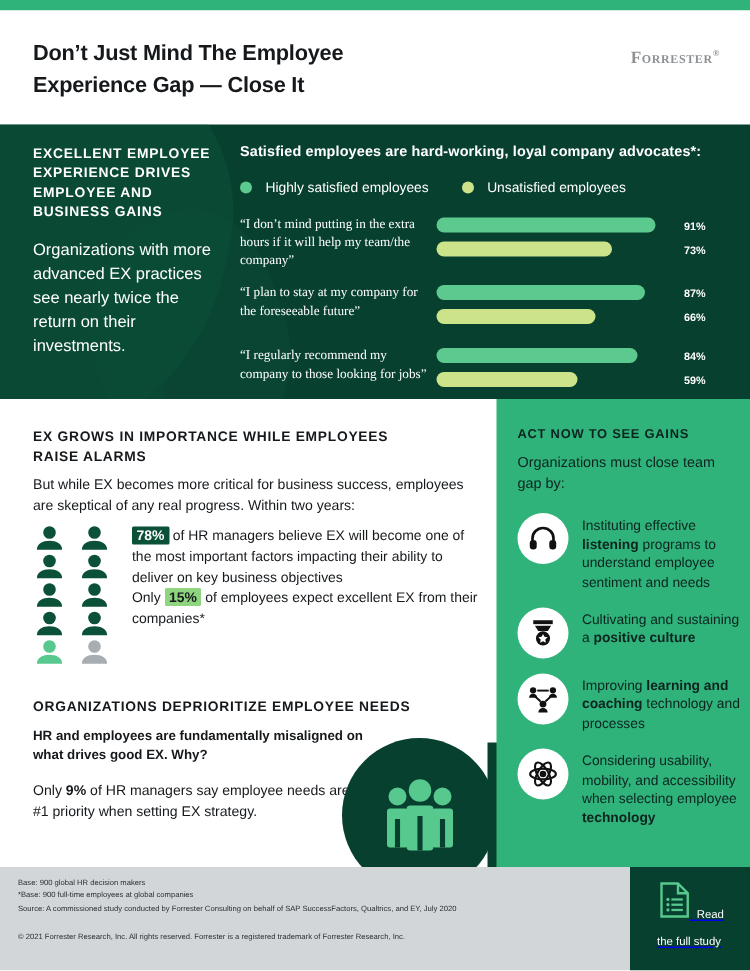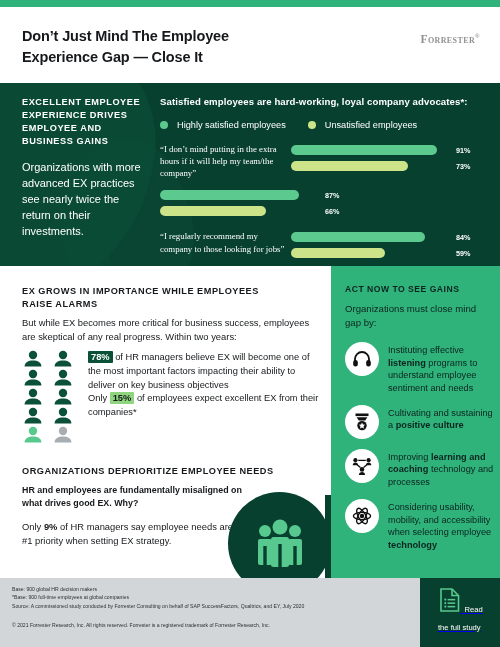--- a/index.html
+++ b/index.html
@@ -253,20 +253,21 @@
             <div class="bar-row">
               <span class="bar-track">
                 <span class="bar" style="display:block;width:73%;background:#cce38a"></span>
               </span>
               <span class="bar-value">73%</span>
             </div>
           </div>
         </div>
 
         <div class="group">
+          <div class="group-label">“I plan to stay at my company for the foreseeable future”</div>
           <div class="bars">
             <div class="bar-row">
               <span class="bar-track">
                 <span class="bar" style="display:block;width:87%;background:#5cc98f"></span>
               </span>
               <span class="bar-value">87%</span>
             </div>
             <div class="bar-row">
               <span class="bar-track">
                 <span class="bar" style="display:block;width:66%;background:#cce38a"></span>
@@ -412,21 +413,21 @@
         <rect x="24.3" y="26" width="3.4" height="23"></rect>
         <rect x="9.3" y="28" width="3.4" height="19"></rect>
         <rect x="39.3" y="28" width="3.4" height="19"></rect>
       </g>
     </svg>
   </div>
 
   <div class="panel-stub"></div>
   <div class="panel">
     <div class="panel-h">ACT NOW TO SEE GAINS</div>
-    <div class="panel-lede">Organizations must close mind gap by:</div>
+    <div class="panel-lede">Organizations must close team gap by:</div>
 
     <div class="panel-list">
 
       <div class="panel-item">
         <span class="icon-circle">
           <svg width="20" height="20" viewBox="0 0 20 20">
             <path d="M3 12V10a7 7 0 0 1 14 0v2" fill="none" stroke="#111" stroke-width="1.8"></path>
             <rect x="1.2" y="11" width="4.6" height="6.4" rx="2.2" fill="#111"></rect>
             <rect x="14.2" y="11" width="4.6" height="6.4" rx="2.2" fill="#111"></rect>
           </svg>

